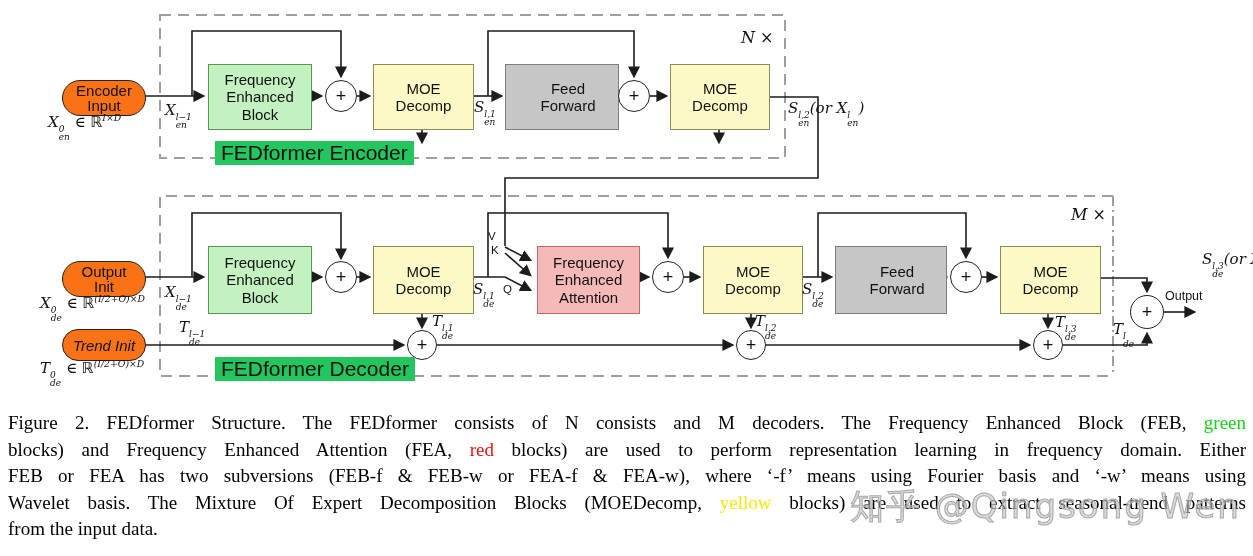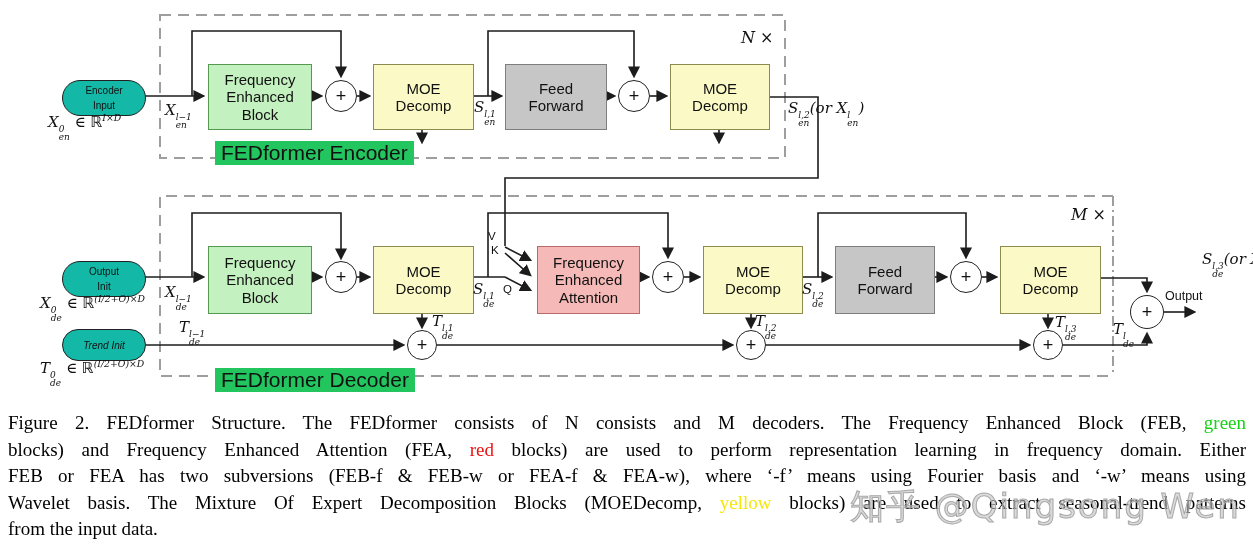--- a/index.html
+++ b/index.html
@@ -4,25 +4,25 @@
 <style>
   html,body{margin:0;padding:0;background:#fff;}
   #stage{position:relative;width:1253px;height:556px;background:#fff;overflow:hidden;
          font-family:"Liberation Sans","DejaVu Sans",sans-serif;color:#111;}
   #diagram{position:absolute;left:0;top:0;width:1253px;height:400px;}
   #wires{position:absolute;left:0;top:0;z-index:1;}
   .block{position:absolute;z-index:2;display:flex;align-items:center;justify-content:center;
          text-align:center;font-size:15px;line-height:17.5px;white-space:pre-line;border:1.5px solid #555;}
   .feb{background:var(--feb-green);border-color:var(--border-green);}
   .moe{background:var(--moe-yellow);border-color:var(--border-yellow);}
-  .ffw{background:var(--ff-gray);border-color:var(--border-gray);}
+  .ffw{background:var(--ff-gray);border-color:var(--border-gray);padding-left:12px;}
   .fea{background:var(--fea-red);border-color:var(--border-red);}
   .oval{position:absolute;z-index:2;display:flex;align-items:center;justify-content:center;
-        text-align:center;font-size:10px;line-height:15px;white-space:pre-line;
-        background:#14b8a6;border:1.5px solid #222;border-radius:18px;}
+        text-align:center;font-size:15px;line-height:15px;white-space:pre-line;
+        background:#f97316;border:1.5px solid #222;border-radius:18px;}
   .plus{position:absolute;z-index:3;background:#fff;border:1.5px solid #222;border-radius:50%;
         display:flex;align-items:center;justify-content:center;font-size:18px;line-height:1;box-sizing:border-box;}
   .math{position:absolute;z-index:4;font-family:"DejaVu Serif","DejaVu Sans",serif;
         font-style:italic;font-size:15px;white-space:nowrap;}
   .math .ss{display:inline-flex;flex-direction:column;vertical-align:-0.5em;
             line-height:0.95;font-size:0.6em;text-align:left;}
   .math sup,.math sub{font-size:0.62em;}
   .boxlabel{position:absolute;z-index:4;font-size:21px;background:#22c55e;padding:0 6px;white-space:nowrap;text-align:right;}
   .repeat{position:absolute;z-index:4;font-size:16px;font-family:"DejaVu Serif",serif;font-style:italic;white-space:nowrap;}
   .qkv{position:absolute;z-index:4;font-size:11.5px;}
@@ -136,21 +136,21 @@
     <div class="plus" style="left:618px;top:80px;width:32px;height:32px;">+</div>
     <div class="plus" style="left:325px;top:261px;width:32px;height:32px;">+</div>
     <div class="plus" style="left:652px;top:261px;width:32px;height:32px;">+</div>
     <div class="plus" style="left:950px;top:261px;width:32px;height:32px;">+</div>
     <div class="plus" style="left:1130px;top:295px;width:34px;height:34px;">+</div>
     <div class="plus" style="left:407px;top:330px;width:30px;height:30px;">+</div>
     <div class="plus" style="left:736px;top:330px;width:30px;height:30px;">+</div>
     <div class="plus" style="left:1033px;top:330px;width:30px;height:30px;">+</div>
 
     <div class="boxlabel" style="left:215px;top:141px;">FEDformer Encoder</div>
-    <div class="boxlabel" style="left:215px;top:368px;">FEDformer Decoder</div>
+    <div class="boxlabel" style="left:215px;top:357px;">FEDformer Decoder</div>
     <div class="repeat" style="left:741px;top:28px;">N ×</div>
     <div class="repeat" style="left:1071px;top:205px;">M ×</div>
 
     <div class="math" style="left:48px;top:112px;">X<span class="ss">
           <span>0</span>
           <span>en</span>
         </span> ∈ ℝ<sup>I×D</sup></div>
     <div class="math" style="left:165px;top:101px;">X<span class="ss">
           <span>l−1</span>
           <span>en</span>

